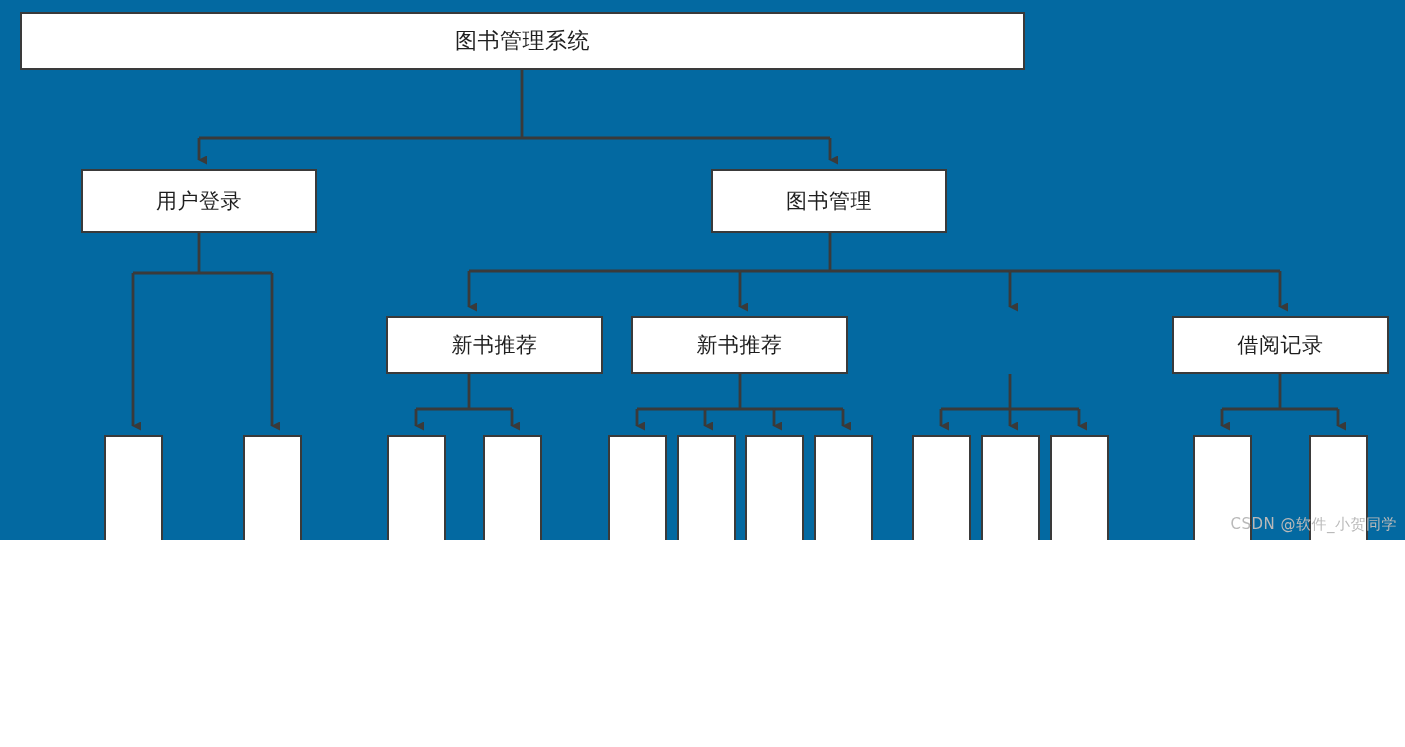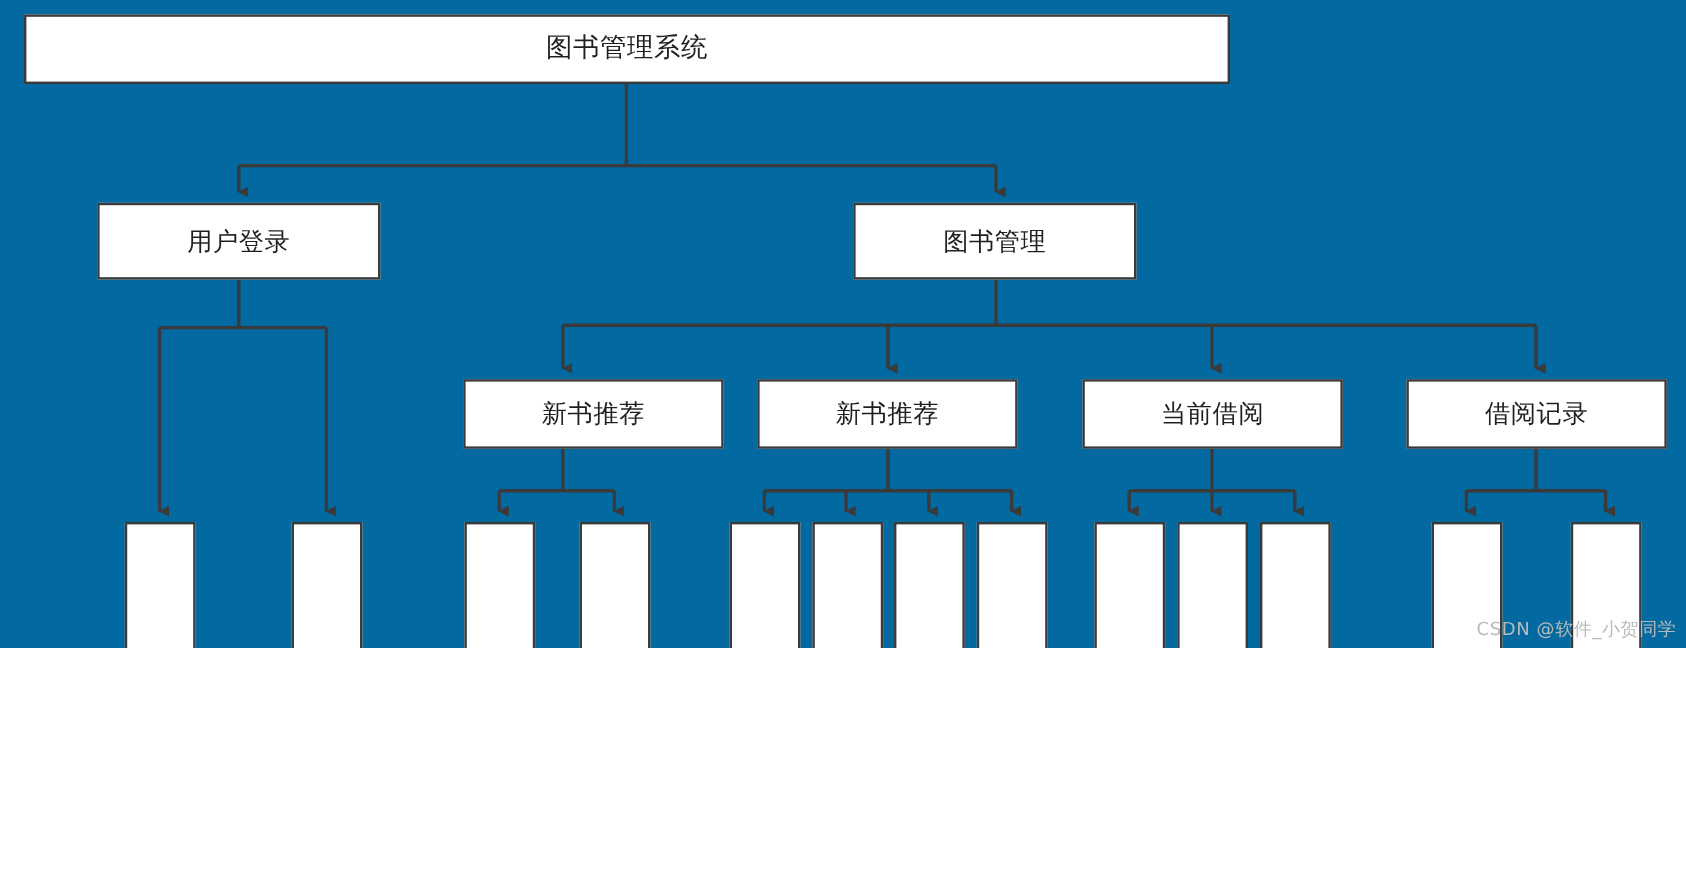--- a/index.html
+++ b/index.html
@@ -136,23 +136,20 @@
   <div class="node" style="left:711px; top:169px; width:236px; height:64px;justify-content:center;">
     <span class="label">图书管理</span>
   </div>
 
   <div class="node" style="left:361px; top:316px; width:217px; height:58px;margin-left:25px;">
     <span class="label">新书推荐</span>
   </div>
   <div class="node" style="left:631px; top:316px; width:217px; height:58px;">
     <span class="label">新书推荐</span>
   </div>
-  <div class="node" style="left:902px; top:316px; width:217px; height:58px;">
-    <span class="label">当前借阅</span>
-  </div>
   <div class="node" style="left:1172px; top:316px; width:217px; height:58px;">
     <span class="label">借阅记录</span>
   </div>
 
   <div class="node vert" style="left:104px; top:435px; width:59px; height:298px;">
     <span class="label">用户登录</span>
   </div>
   <div class="node vert" style="left:243px; top:435px; width:59px; height:298px;">
     <span class="label">注销登录</span>
   </div>

